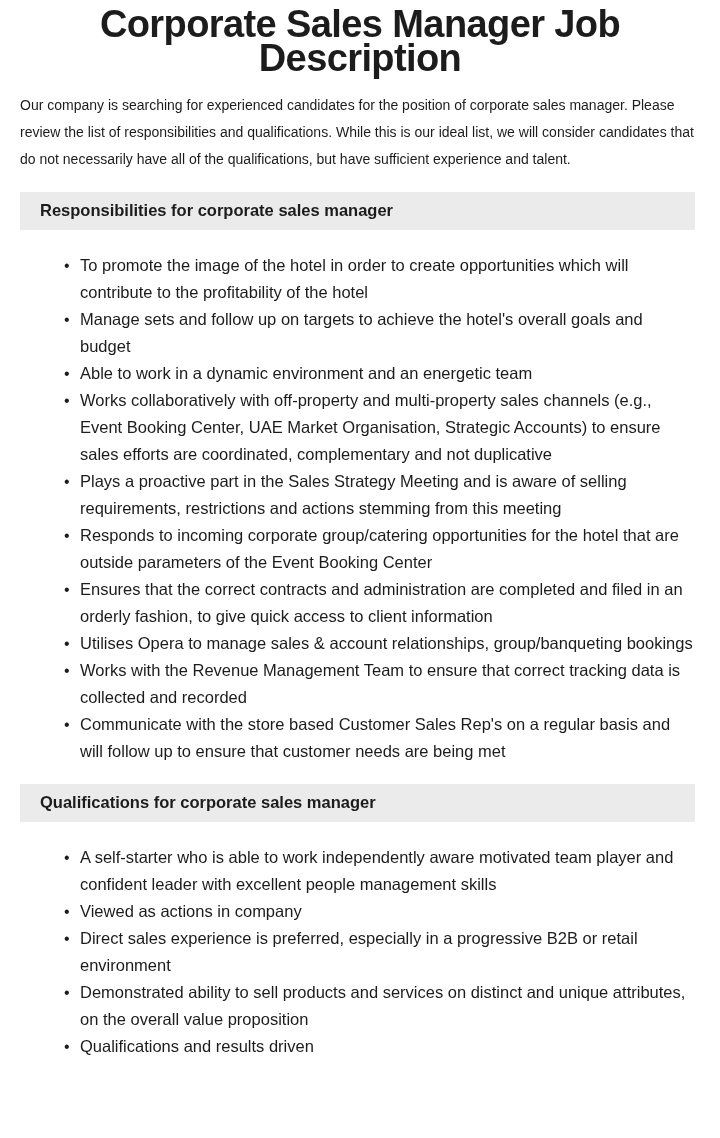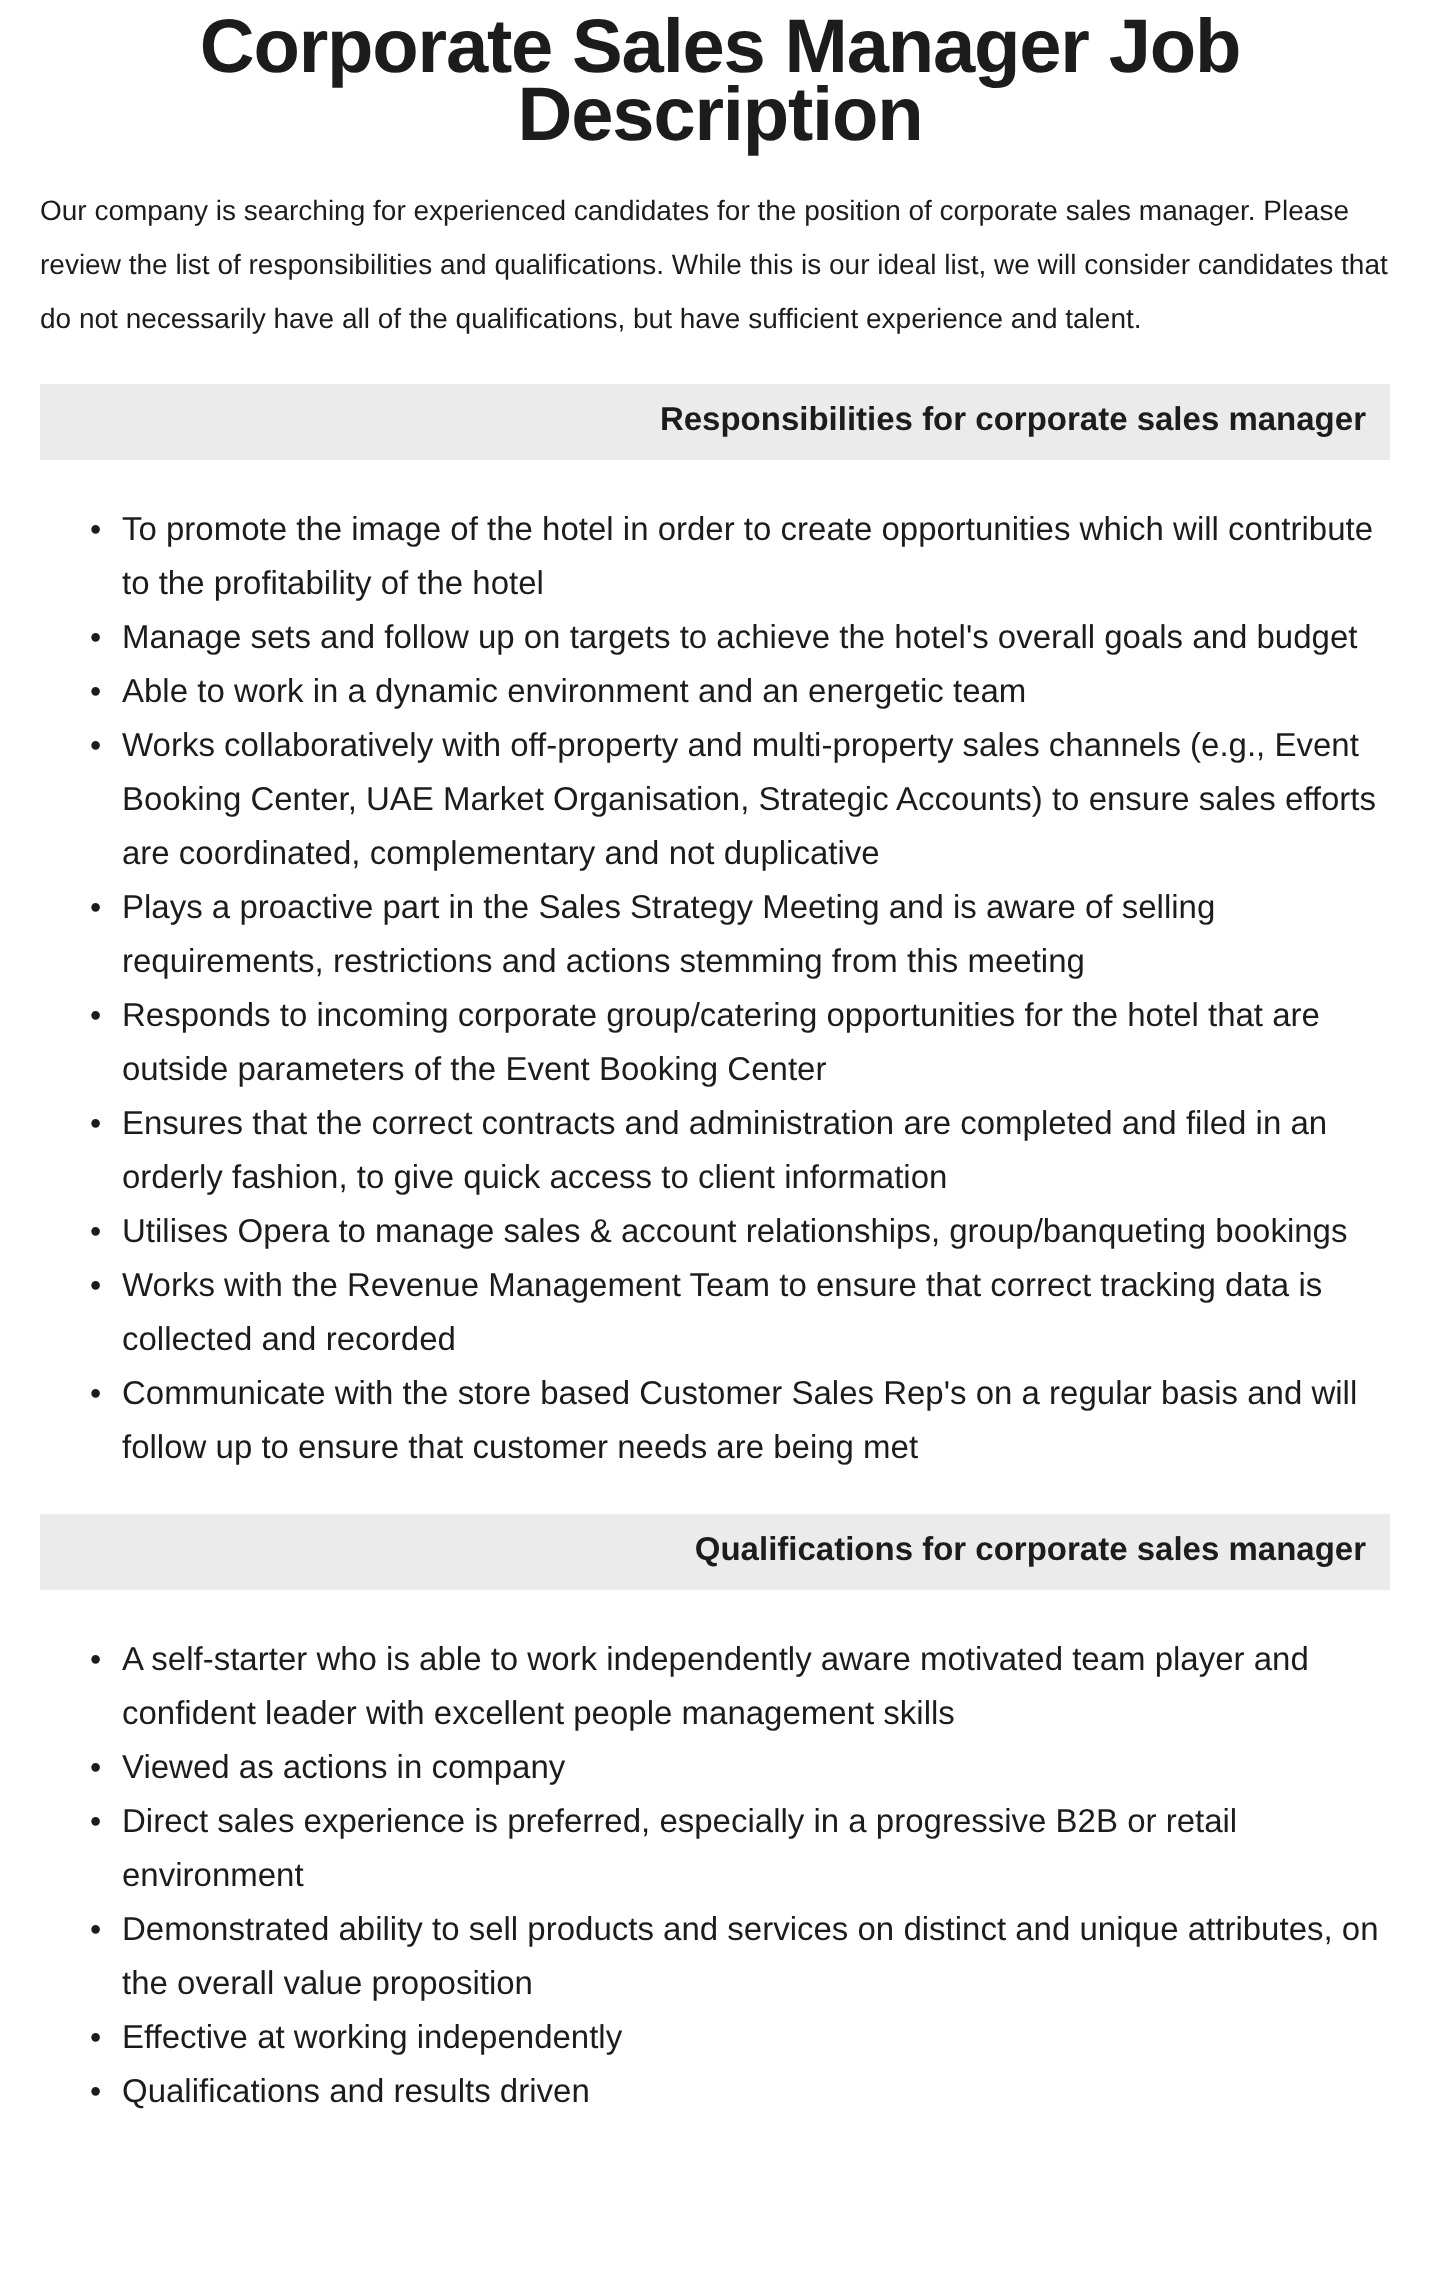--- a/index.html
+++ b/index.html
@@ -28,31 +28,31 @@
     font-size: 14px;
     line-height: 27px;
   }
   .heading-bar {
     background: #ebebeb;
     margin: 0 25px 0 20px;
     padding: 9px 12px 10px 20px;
     font-size: 16.5px;
     font-weight: bold;
     line-height: 19px;
-    text-align: right;
   }
   ul.bullets {
     margin: 22px 25px 19px 20px;
     padding: 0 0 0 41px;
     list-style: none;
     font-size: 16.5px;
     line-height: 27px;
   }
   ul.bullets li {
     position: relative;
+    margin-left: 19px;
   }
   ul.bullets li::before {
     content: "\2022";
     position: absolute;
     left: -16px;
     top: 0;
     font-size: 16px;
   }
 </style>
 </head>
@@ -80,18 +80,17 @@
         </ul>
   </section>
 
   <section>
     <div class="heading-bar">Qualifications for corporate sales manager</div>
     <ul class="bullets">
           <li>A self-starter who is able to work independently aware motivated team player and confident leader with excellent people management skills</li>
           <li>Viewed as actions in company</li>
           <li>Direct sales experience is preferred, especially in a progressive B2B or retail environment</li>
           <li>Demonstrated ability to sell products and services on distinct and unique attributes, on the overall value proposition</li>
-          <li>Effective at working independently</li>
           <li>Qualifications and results driven</li>
         </ul>
   </section>
 </div>
 </main>
 
 </body></html>

